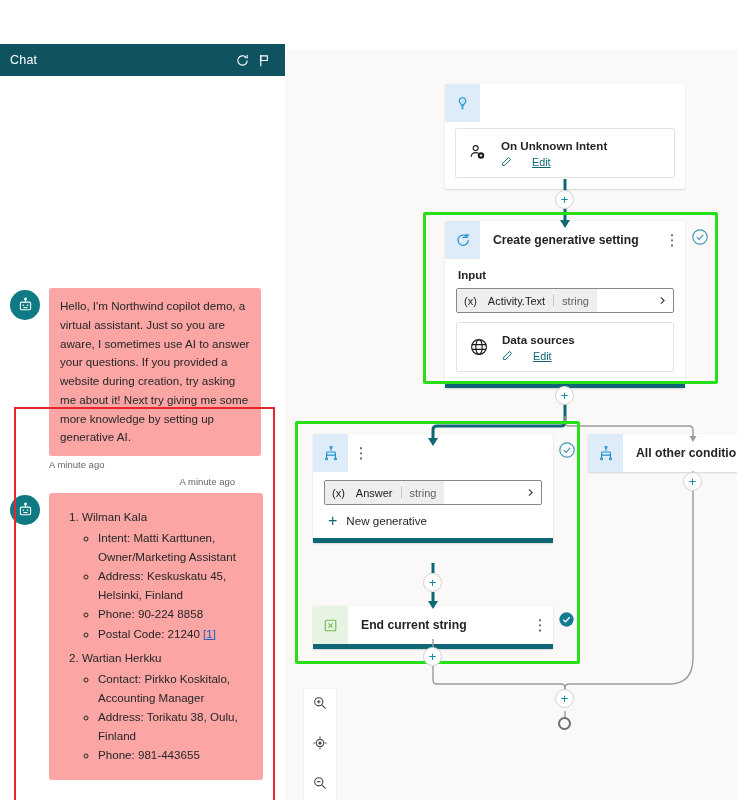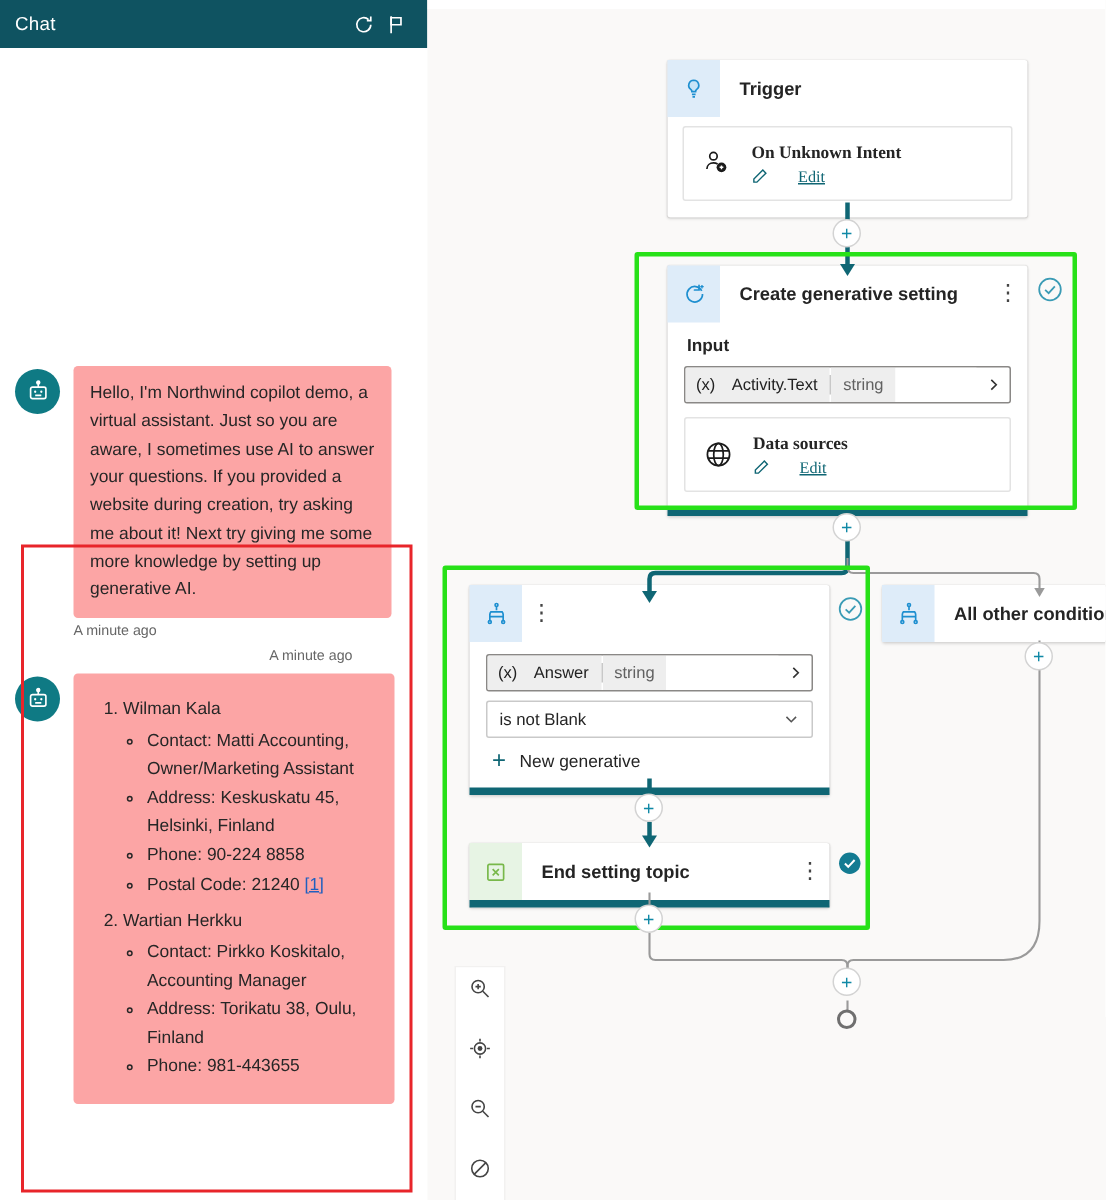--- a/index.html
+++ b/index.html
@@ -3,21 +3,21 @@
 <meta charset="utf-8">
 <style>
   * { box-sizing: border-box; }
   html, body {
     margin: 0; padding: 0;
     width: 737px; height: 800px;
     font-family: "Liberation Sans", sans-serif;
     background: #ffffff;
     overflow: hidden;
   }
-  #app { position: relative; width: 737px; height: 636px; }
+  #app { position: relative; width: 737px; height: 636px; margin-top: 44px; }
 
   
   #chat-pane {
     position: absolute; left: 0; top: 0; width: 285px; height: 800px;
     background: #ffffff; overflow: hidden;
   }
   #chat-header {
     height: 32px; background: #0f5361; color: #ffffff;
     display: flex; align-items: center; padding: 0 10px;
     font-size: 12.5px;
@@ -102,21 +102,21 @@
   }
   .varfield .vx { background:#eeeeee; padding: 0 7px; height:100%; display:flex; align-items:center; color:#222; }
   .varfield .vname { background:#eeeeee; padding: 0 8px 0 4px; height:100%; display:flex; align-items:center; color:#222; }
   .varfield .vsep { width:1px; height:13px; background:#c8c8c8; }
   .varfield .vtype { background:#eeeeee; padding: 0 8px; height:100%; display:flex; align-items:center; color:#616161; }
   .varfield .vfill { flex:1; height:100%; background:#ffffff; }
   .varfield .vchev { width: 22px; display:flex; align-items:center; justify-content:center; color:#333; }
 
   .subcard {
     border: 1px solid #e3e3e3; border-radius: 2px; background:#fff;
-    display: flex; padding: 9px 10px; gap: 11px; margin-top: 9px; font-family: Liberation Serif, serif;
+    display: flex; padding: 9px 10px; gap: 11px; margin-top: 9px;
   }
   .subcard .sc-ico { width: 24px; display:flex; align-items:center; justify-content:center; }
   .sc-title { font-size: 11.6px; color:#242424; font-weight:600; line-height:1.35; }
   .sc-edit { font-size: 10.8px; color:#0f6674; display:flex; align-items:center; gap:20px; margin-top:2px; }
   .sc-edit u { text-decoration: underline; }
 
   .dropdown {
     display:flex; align-items:center; height: 25px; margin-top: 6px;
     border: 1px solid #c9c9c9; border-radius: 2px; background:#fff;
     font-size: 11.2px; color: #242424; padding: 0 8px;
@@ -206,21 +206,21 @@
               <circle cx="7.6" cy="9.6" r=".9" fill="#ffffff" stroke="none"></circle>
               <circle cx="12.4" cy="9.6" r=".9" fill="#ffffff" stroke="none"></circle>
               <path d="M7.6 12.4h4.8"></path>
             </svg>
           </div>
           <div class="bubble bubble-bot" style="max-width:214px">
             <ol class="cust">
               <li>
                 <span>Wilman Kala</span>
                 <ul class="det">
-                  <li>Contact: Matti Accounting, Owner/Marketing Assistant</li>
+                  <li>Intent: Matti Karttunen, Owner/Marketing Assistant</li>
                   <li>Address: Keskuskatu 45, Helsinki, Finland</li>
                   <li>Phone: 90-224 8858</li>
                   <li><span>Postal Code: 21240</span> <a class="cite" href="#">[1]</a></li>
                 </ul>
               </li>
               <li>
                 <span>Wartian Herkku</span>
                 <ul class="det">
                   <li>Contact: Pirkko Koskitalo, Accounting Manager</li>
                   <li>Address: Torikatu 38, Oulu, Finland</li>
@@ -269,21 +269,20 @@
     </svg>
 
     <div class="node" style="left:160px; top:40px; width:240px;">
       <div class="node-head">
         <div class="node-icon">
           <svg width="15" height="15" viewBox="0 0 16 16" fill="none" stroke="#1e8fd0" stroke-width="1.2">
             <path d="M8 1.6a3.6 3.6 0 0 0-2.1 6.5c.5.4.8 1 .8 1.6h2.6c0-.6.3-1.2.8-1.6A3.6 3.6 0 0 0 8 1.6z" fill="#c7e4f7"></path>
             <path d="M6.7 11.6h2.6M7.1 13.4h1.8"></path>
           </svg>
         </div>
-        <div class="node-title">Trigger</div>
       </div>
       <div style="padding:6px 10px 11px 10px;">
         <div class="subcard" style="margin-top:0">
           <div class="sc-ico">
             <svg width="21" height="21" viewBox="0 0 22 22" fill="none" stroke="#1b1b1b" stroke-width="1.2">
               <circle cx="8" cy="6.4" r="2.6"></circle>
               <path d="M3.4 15.4c0-2.7 2.1-4.3 4.6-4.3 1.1 0 2.1.3 2.9.8"></path>
               <circle cx="13.6" cy="14.2" r="3.4" fill="#1b1b1b" stroke="none"></circle>
               <path d="M12.3 14.2h2.6M13.6 12.9v2.6" stroke="#ffffff" stroke-width="1"></path>
             </svg>
@@ -382,26 +381,20 @@
           <div class="vname">Answer</div>
           <div class="vsep"></div>
           <div class="vtype">string</div>
           <div class="vfill"></div>
           <div class="vchev">
             <svg width="11" height="11" viewBox="0 0 12 12" fill="none" stroke="#333" stroke-width="1.2">
                 <path d="M4.2 2.5 7.8 6l-3.6 3.5"></path>
               </svg>
           </div>
         </div>
-        <div class="dropdown">
-          <span class="dd-text">is not Blank</span>
-          <svg width="11" height="11" viewBox="0 0 12 12" fill="none" stroke="#555" stroke-width="1.15">
-              <path d="M2.5 4.3 6 7.8l3.5-3.5"></path>
-            </svg>
-        </div>
         <div class="newcond">
           <span class="plus">+</span>
           <span>New generative</span>
         </div>
       </div>
       <div class="node-bottombar"></div>
     </div>
 
     <div class="checkbadge" style="left:273px; top:397px;">
       <svg width="18" height="18" viewBox="0 0 20 20" fill="none" stroke="#3a9bb5" stroke-width="1.3">
@@ -425,21 +418,21 @@
     </div>
 
     <div class="node" style="left:28px; top:562px; width:240px;">
       <div class="node-head">
         <div class="node-icon greenish">
           <svg width="15" height="15" viewBox="0 0 16 16" fill="none" stroke="#78b84a" stroke-width="1.2">
             <rect x="2.4" y="2.4" width="11.2" height="11.2" rx="1"></rect>
             <path d="M5.8 5.8 10.2 10.2M10.2 5.8 5.8 10.2"></path>
           </svg>
         </div>
-        <div class="node-title">End setting topic</div>
+        <div class="node-title">End current string</div>
         <div class="kebab">
             <span>⋮</span>
           </div>
       </div>
       <div class="node-bottombar"></div>
     </div>
 
     <div class="checkbadge" style="left:273px; top:567px;">
       <svg width="17" height="17" viewBox="0 0 20 20">
         <circle cx="10" cy="10" r="8.4" fill="#137b92"></circle>

